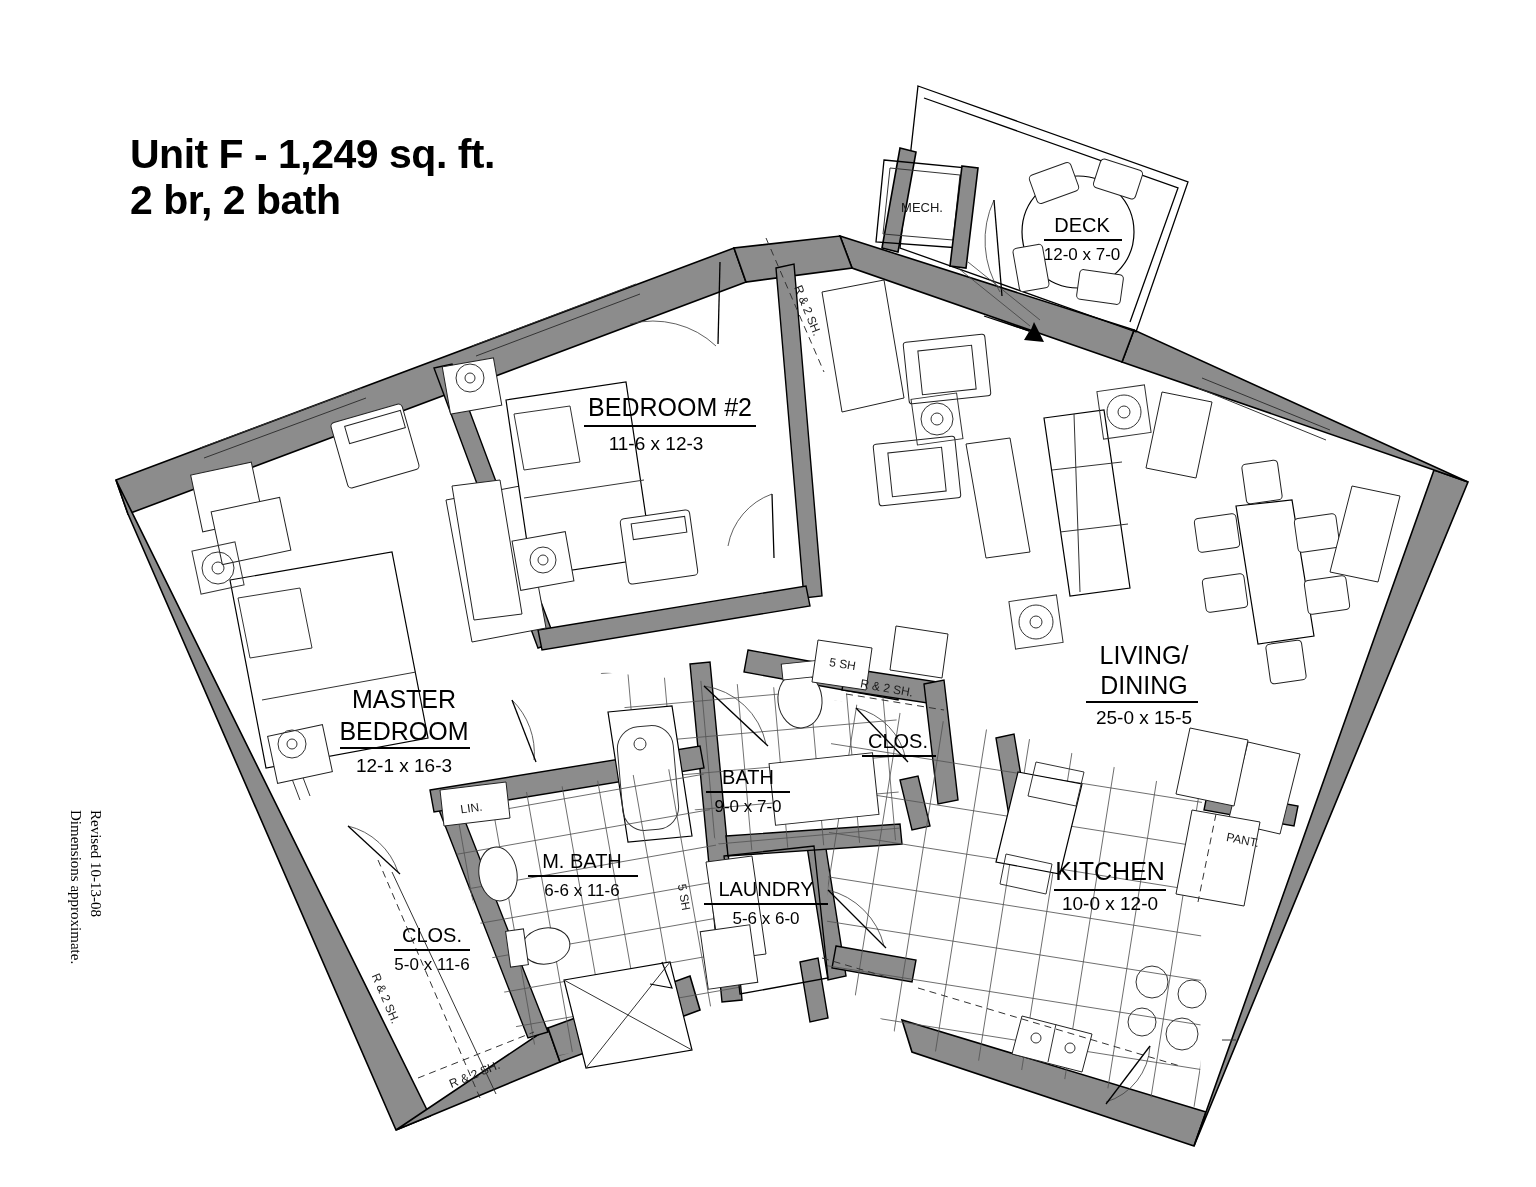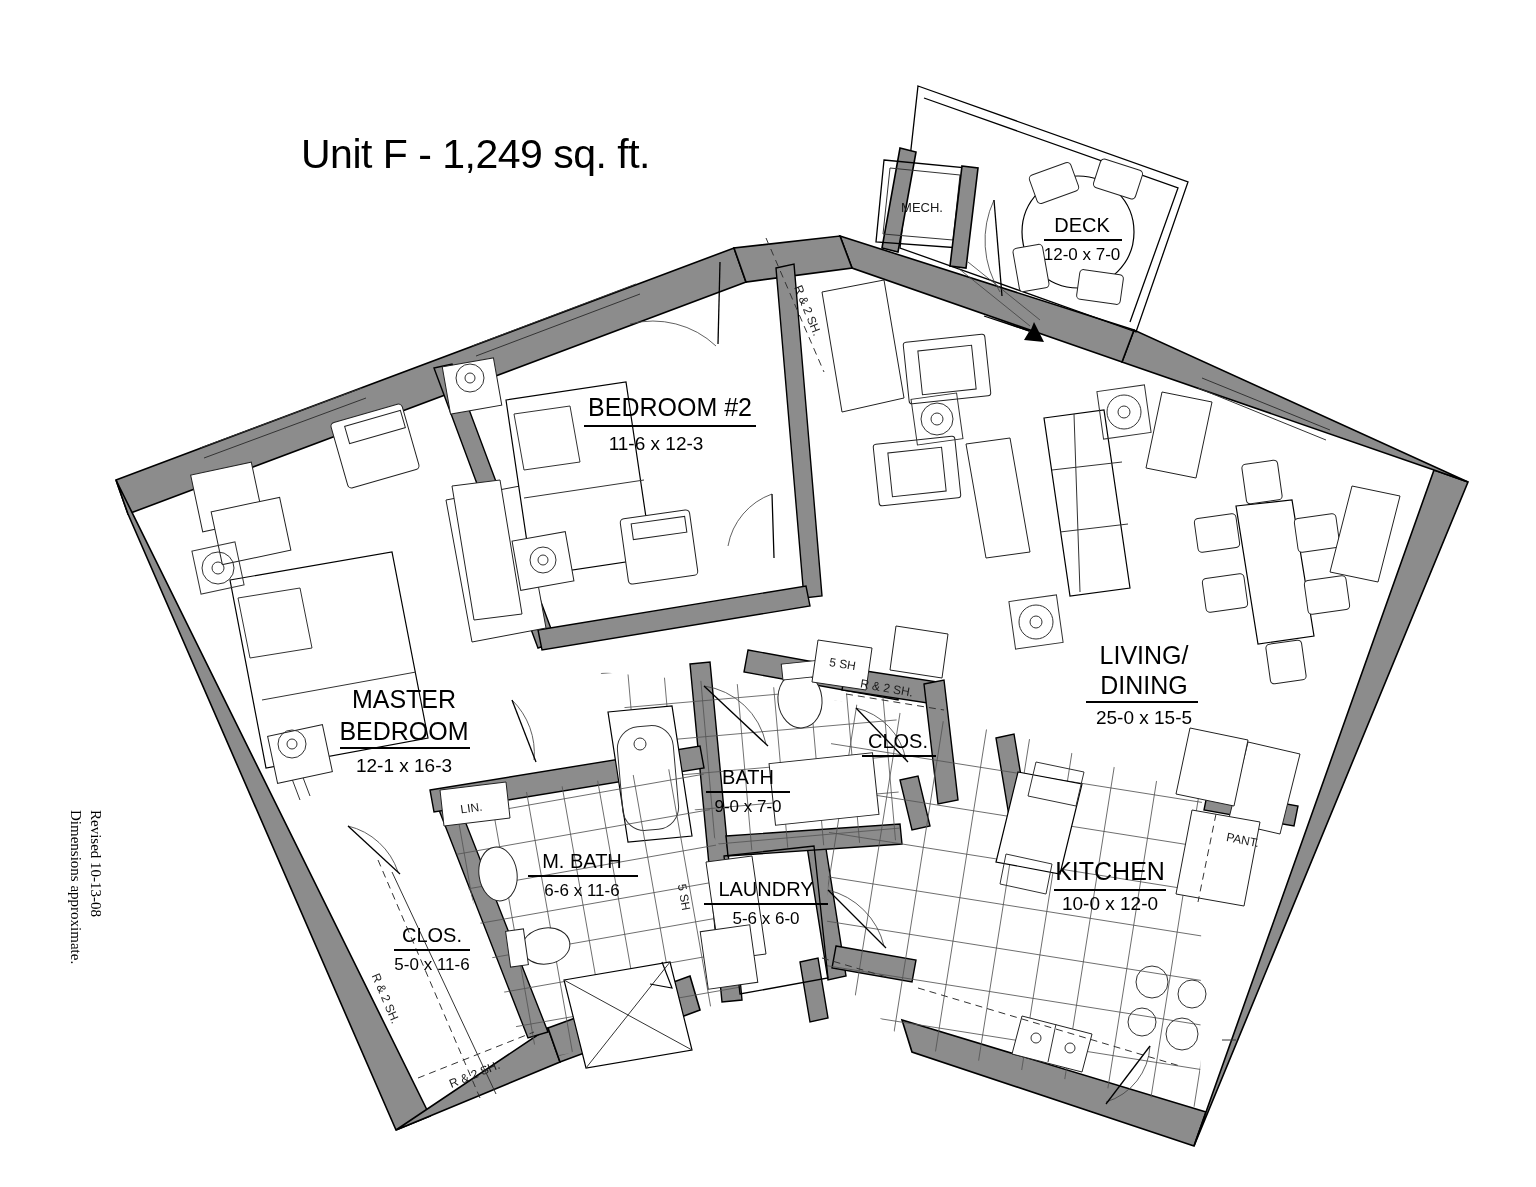--- a/index.html
+++ b/index.html
@@ -20,23 +20,23 @@
     left: 0;
     top: 0;
     width: 1536px;
     height: 1187px;
   }
   .title-block {
     position: absolute;
     left: 130px;
     top: 132px;
     width: 520px;
-    text-align: right;
-    font-family: "Liberation Sans", sans-serif;
-    font-weight: normal;
+    text-align: left;
+    font-family: "Liberation Sans", sans-serif;
+    font-weight: bold;
     color: #000000;
     line-height: 1.12;
     white-space: nowrap;
   }
   .title-line1 { font-size: 41px; letter-spacing: -0.5px; }
   .title-line2 { font-size: 41px; letter-spacing: -0.5px; }
   .footnote {
     position: absolute;
     left: 36px;
     top: 840px;
@@ -97,20 +97,21 @@
   .furn2 { fill: #ffffff; stroke: #222222; stroke-width: 1.0; }
   .underline { stroke: #000000; stroke-width: 2.2; }
 </style>
 </head>
 <body>
 
 <div id="page">
 
   <div class="title-block">
     <div class="title-line1">Unit F - 1,249 sq. ft.</div>
+    <div class="title-line2">2 br, 2 bath</div>
   </div>
 
   <div class="footnote">
     <div>Revised 10-13-08</div>
     <div>Dimensions approximate.</div>
   </div>
 
   <svg id="plan-svg" viewBox="0 0 1536 1187">
 
     <g>

